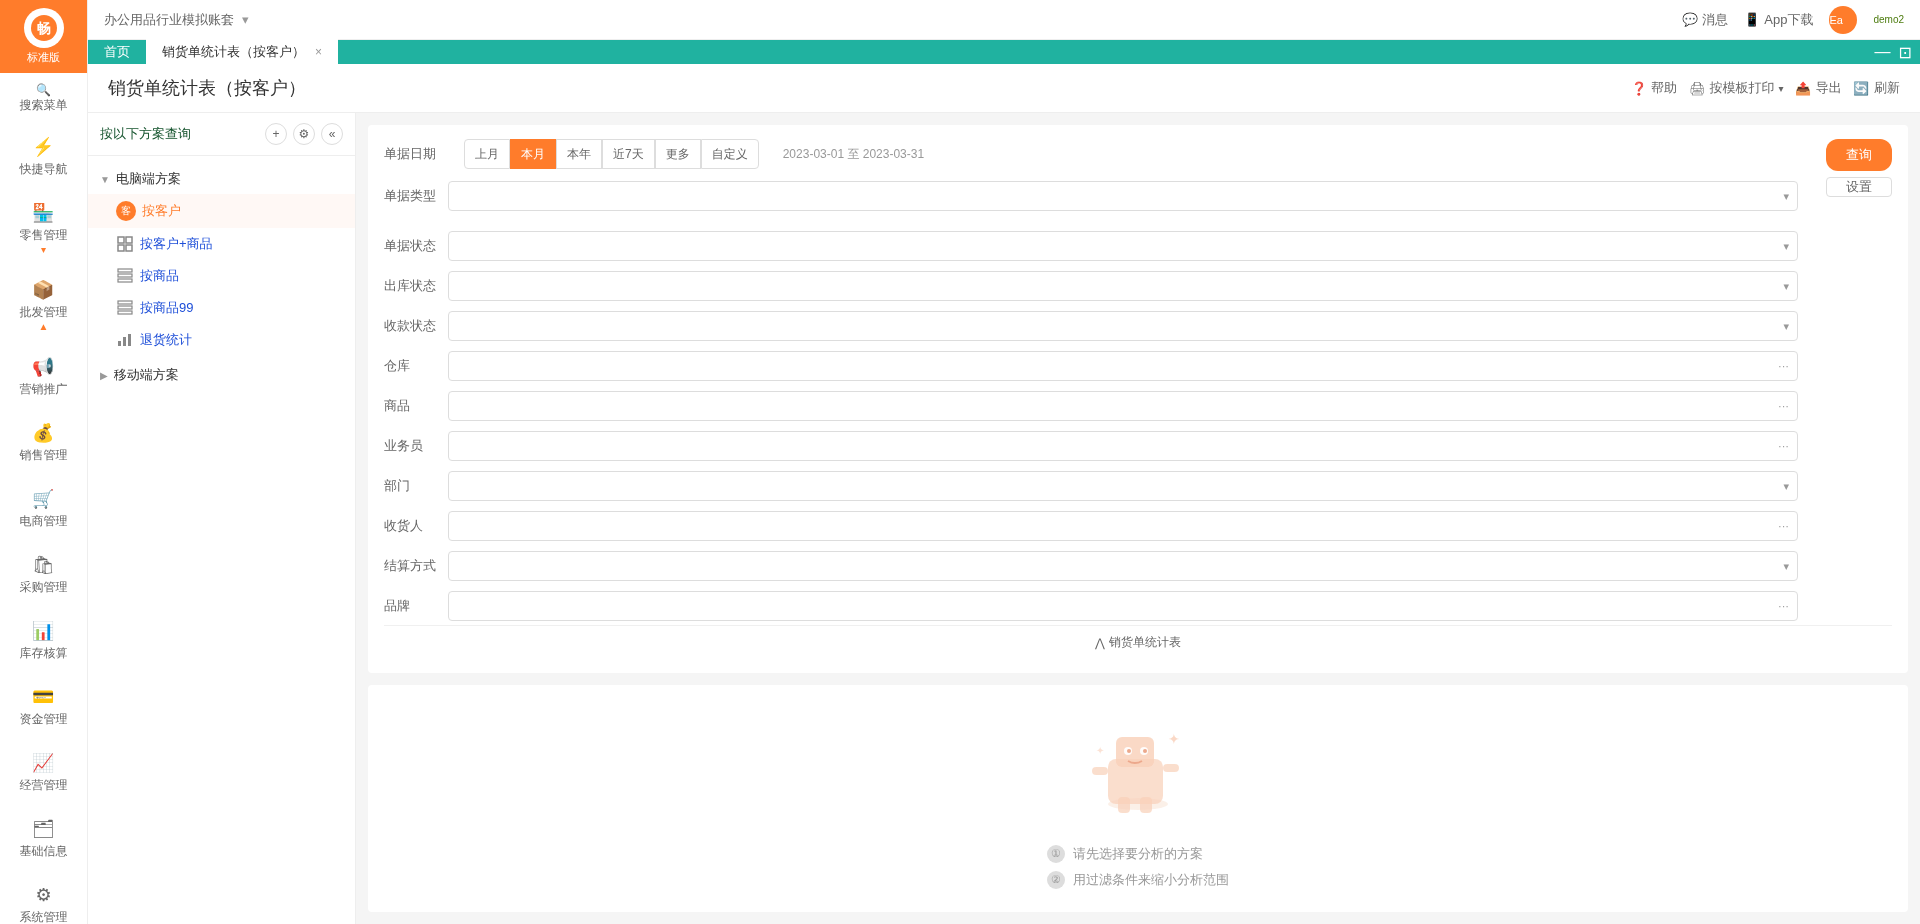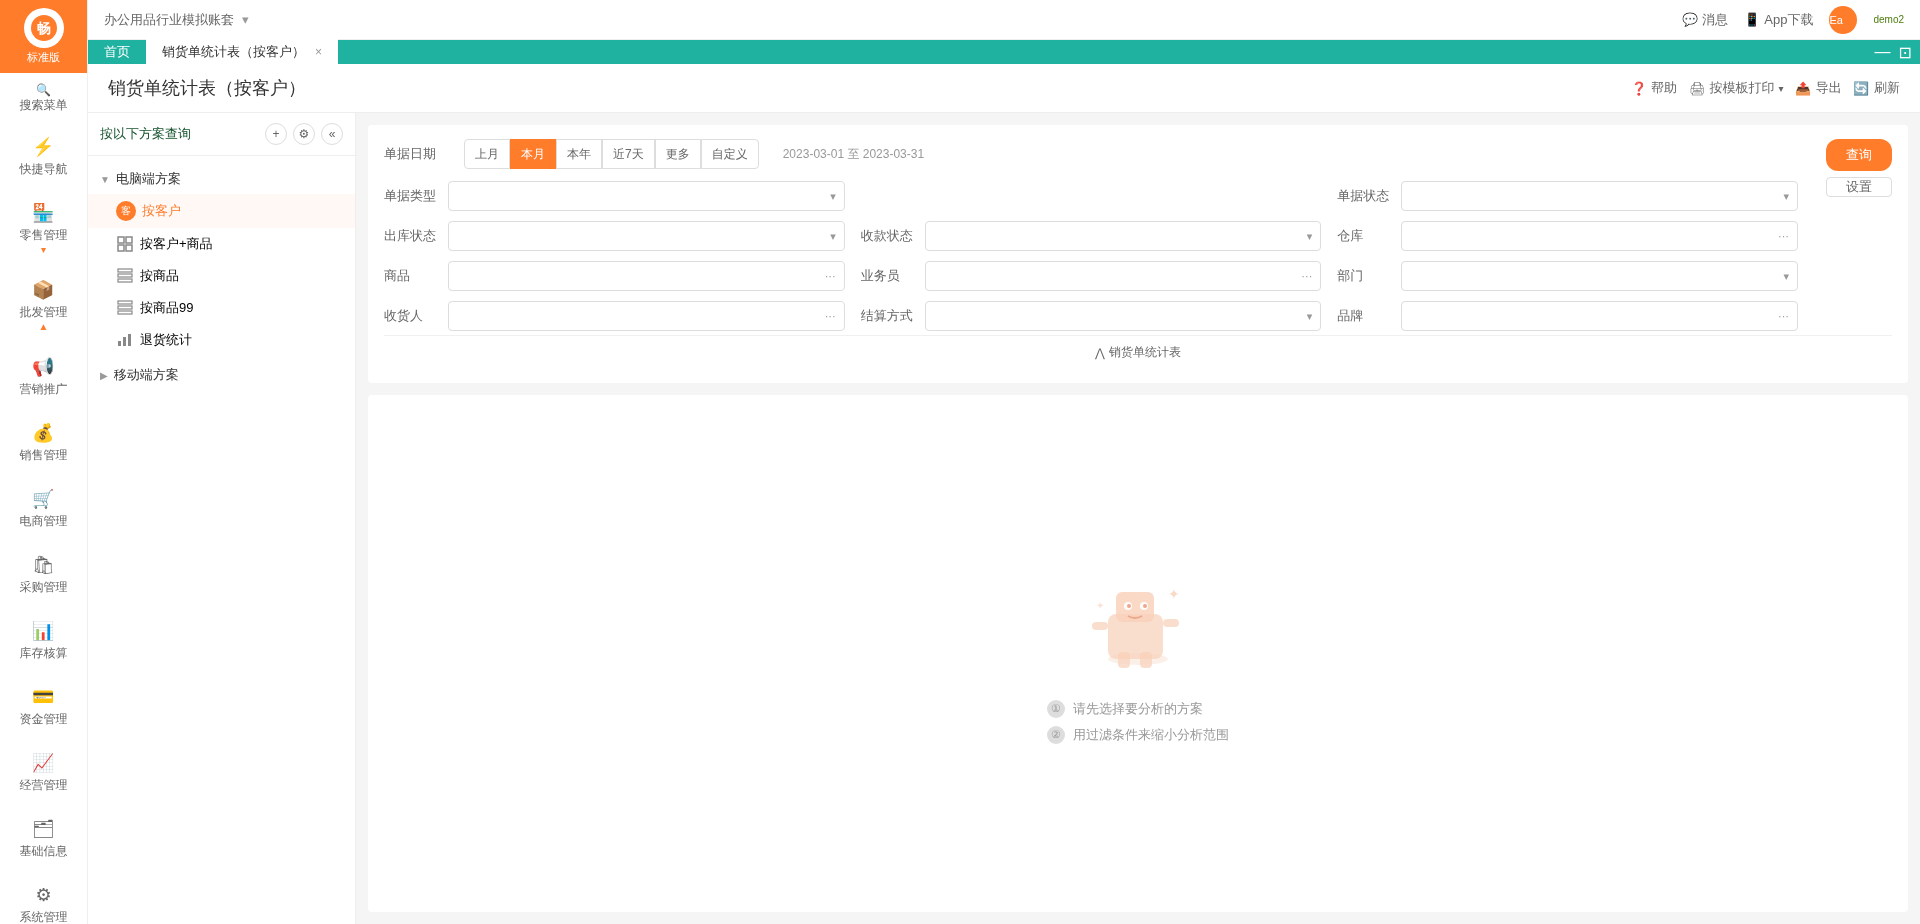--- a/index.html
+++ b/index.html
@@ -50,21 +50,21 @@
 
     
     .left-panel { width: 268px; background: #fff; border-right: 1px solid #eee; flex-shrink: 0; overflow-y: auto; }
     .panel-header { display: flex; align-items: center; justify-content: space-between; padding: 10px 12px; border-bottom: 1px solid #eee; }
     .panel-title { font-size: 13px; color: #14532d; }
     .panel-actions { display: flex; align-items: center; gap: 6px; }
     .panel-action-icon { width: 22px; height: 22px; border-radius: 50%; border: 1px solid #ddd; display: flex; align-items: center; justify-content: center; cursor: pointer; color: #666; font-size: 12px; }
     .tree-section { padding: 8px 0; }
     .tree-parent { display: flex; align-items: center; padding: 6px 12px; cursor: pointer; color: #333; font-size: 13px; }
     .tree-parent .expand-icon { margin-right: 6px; color: #999; font-size: 10px; }
-    .tree-child { display: flex; align-items: center; padding: 7px 12px 7px 28px; cursor: pointer; color: #000000; font-size: 13px; }
+    .tree-child { display: flex; align-items: center; padding: 7px 12px 7px 28px; cursor: pointer; color: #1d4ed8; font-size: 13px; }
     .tree-child.active { background: #fff8f5; color: #ff7c2b; }
     .tree-child .child-icon { width: 20px; height: 20px; border-radius: 50%; background: #ff7c2b; display: flex; align-items: center; justify-content: center; color: #fff; font-size: 10px; margin-right: 6px; flex-shrink: 0; }
     .tree-child .child-icon-small { width: 18px; height: 18px; margin-right: 6px; color: #888; display: flex; align-items: center; justify-content: center; font-size: 14px; }
 
     
     .right-panel { flex: 1; display: flex; flex-direction: column; overflow: hidden; background: #f5f5f5; padding: 12px; gap: 12px; }
 
     
     .filter-card { background: #fff; border-radius: 4px; padding: 14px 16px; flex-shrink: 0; }
     .filter-row { display: flex; align-items: center; gap: 16px; margin-bottom: 12px; }
@@ -331,21 +331,21 @@
                   <div class="date-btn">上月</div>
                   <div class="date-btn active">本月</div>
                   <div class="date-btn">本年</div>
                   <div class="date-btn">近7天</div>
                   <div class="date-btn">更多</div>
                   <div class="date-btn">自定义</div>
                 </div>
                 <span class="date-range">2023-03-01 至 2023-03-31</span>
               </div>
 
-              <div style="display:grid; grid-template-columns:1fr 1fr 1fr; gap:10px 16px;">
+              <div style="display:grid; grid-template-columns:1fr; gap:10px 16px;">
 
                 <div class="filter-grid-item">
                   <span class="filter-label">单据类型</span>
                   <div class="filter-input">
                     <span class="placeholder"></span>
                     <span class="arrow dropdown-arrow">▾</span>
                   </div>
                 </div>
 
                 <div></div>

